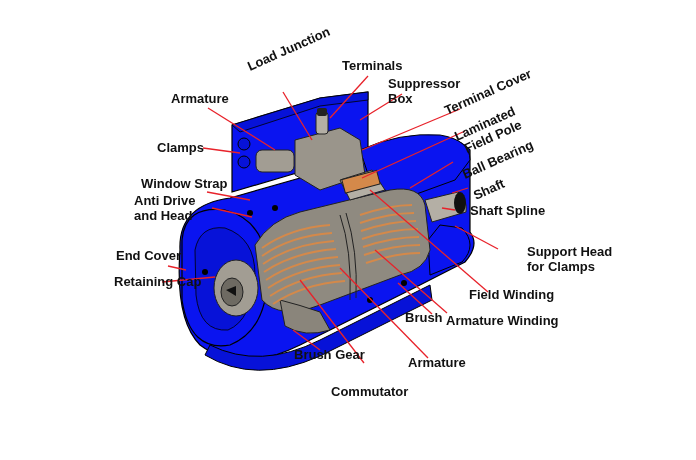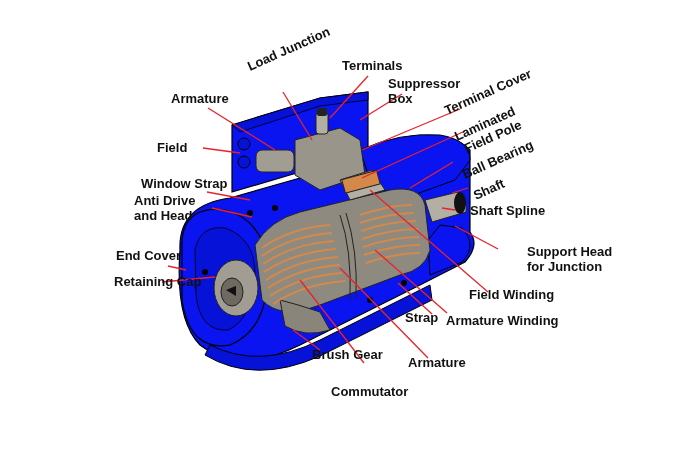--- a/index.html
+++ b/index.html
@@ -117,33 +117,33 @@
   <div class="lbl c" style="left:388px;top:76px;width:80px;">
     <div>Suppressor</div>
     <div>Box</div>
   </div>
   <div class="lbl" style="left:442px;top:104px;transform:rotate(-24deg);transform-origin:left top;">Terminal Cover</div>
   <div class="lbl" style="left:452px;top:130px;transform:rotate(-24deg);transform-origin:left top;">
     <div>Laminated</div>
     <div style="padding-left:4px;">Field Pole</div>
   </div>
   <div class="lbl" style="left:460px;top:168px;transform:rotate(-24deg);transform-origin:left top;">Ball Bearing</div>
-  <div class="lbl" style="left:157px;top:140px;">Field</div>
+  <div class="lbl" style="left:157px;top:140px;">Clamps</div>
   <div class="lbl" style="left:471px;top:189px;transform:rotate(-24deg);transform-origin:left top;">Shaft</div>
   <div class="lbl" style="left:141px;top:176px;">Window Strap</div>
   <div class="lbl" style="left:134px;top:193px;">
     <div>Anti Drive</div>
     <div>and Head</div>
   </div>
   <div class="lbl" style="left:470px;top:203px;">Shaft Spline</div>
   <div class="lbl" style="left:527px;top:244px;">
     <div>Support Head</div>
-    <div>for Junction</div>
+    <div>for Clamps</div>
   </div>
   <div class="lbl" style="left:116px;top:248px;">End Cover</div>
   <div class="lbl" style="left:70px;top:274px;padding-left:44px;">Retaining Cap</div>
   <div class="lbl" style="left:469px;top:287px;">Field Winding</div>
-  <div class="lbl" style="left:405px;top:310px;">Strap</div>
+  <div class="lbl" style="left:405px;top:310px;">Brush</div>
   <div class="lbl" style="left:446px;top:313px;">Armature Winding</div>
-  <div class="lbl" style="left:312px;top:347px;">Brush Gear</div>
+  <div class="lbl" style="left:294px;top:347px;">Brush Gear</div>
   <div class="lbl" style="left:331px;top:384px;">Commutator</div>
   <div class="lbl" style="left:408px;top:355px;">Armature</div>
 </div>
 
 </body></html>

